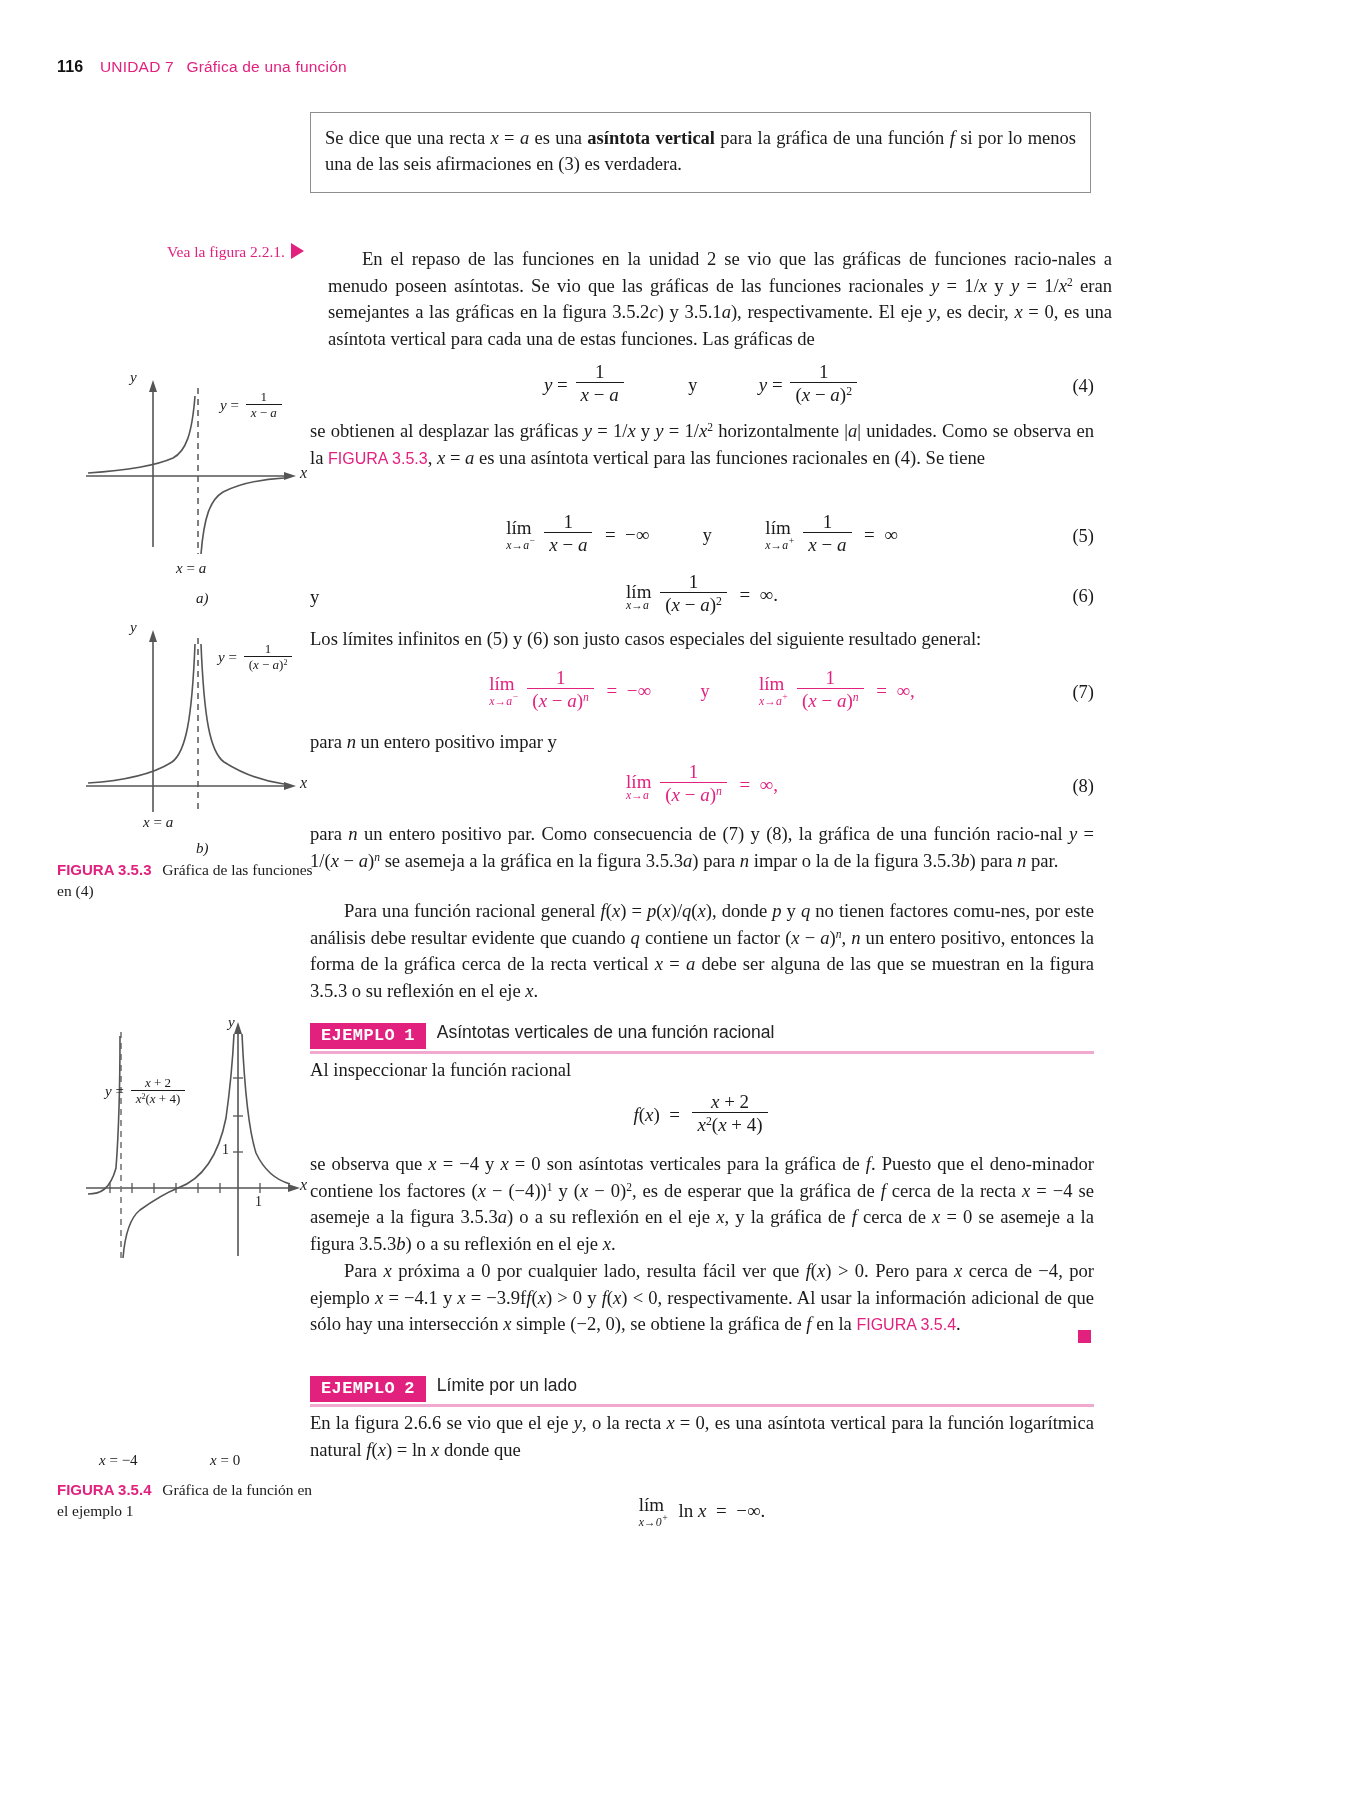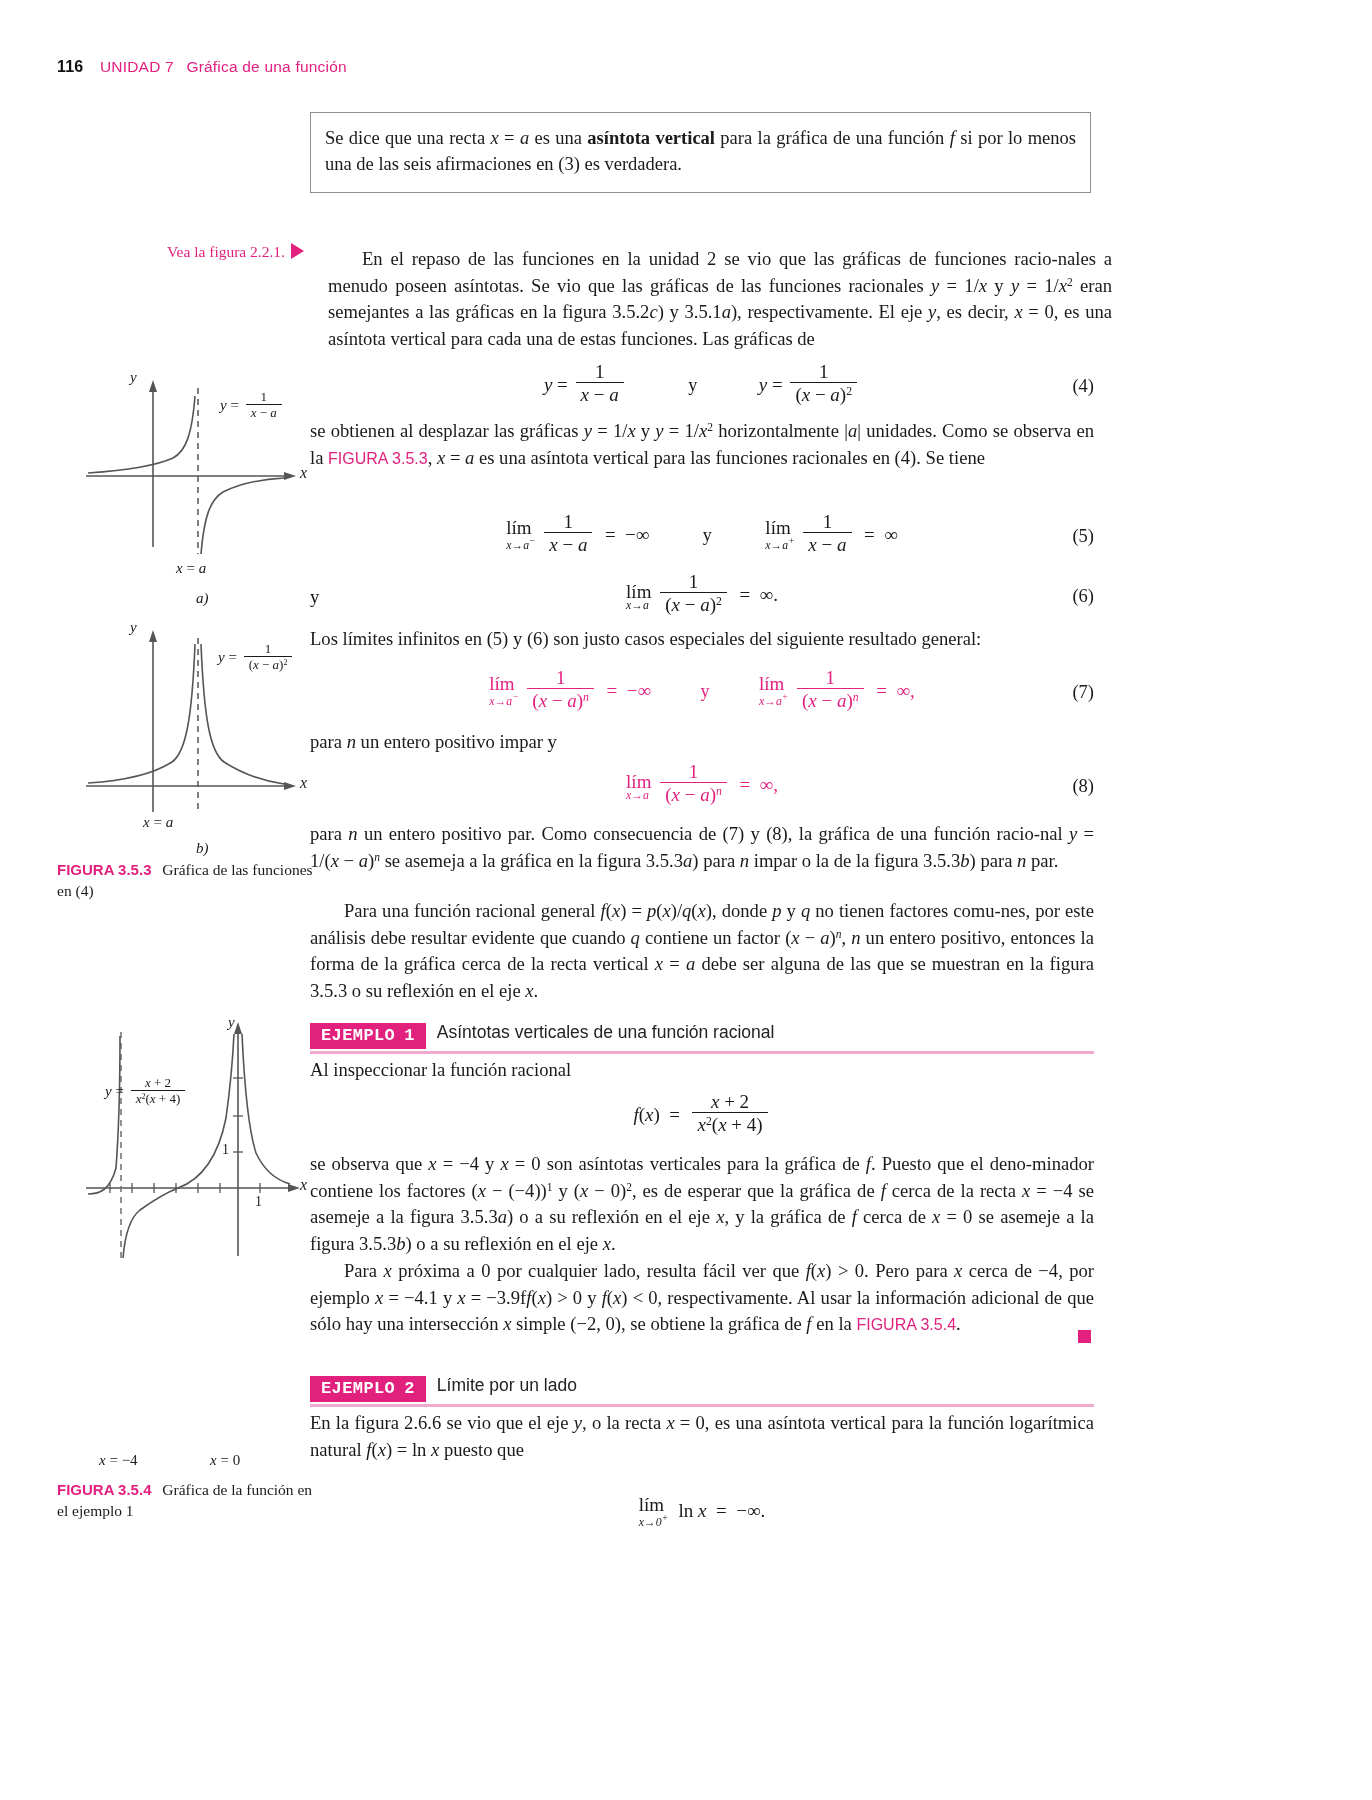--- a/index.html
+++ b/index.html
@@ -184,21 +184,21 @@
 </div>
 
 <div id="endmark"></div>
 
 <div class="exhd" style="top:1375px;">
   <span class="tag"><span>EJEMPLO</span><span class="n">2</span></span><span class="nm">Límite por un lado</span>
   <div class="rule"></div>
 </div>
 
 <div class="col" style="top:1410px;">
-  <span>En la figura 2.6.6 se vio que el eje </span><span class="it">y</span><span>, o la recta </span><span class="it">x</span> = 0<span>, es una asíntota vertical para la función logarítmica natural </span><span class="it">f</span>(<span class="it">x</span>) = ln <span class="it">x</span><span> puesto que</span>
+  <span>En la figura 2.6.6 se vio que el eje </span><span class="it">y</span><span>, o la recta </span><span class="it">x</span> = 0<span>, es una asíntota vertical para la función logarítmica natural </span><span class="it">f</span>(<span class="it">x</span>) = ln <span class="it">x</span><span> donde que</span>
 </div>
 
 <div class="deq" style="top:1495px;">
   <span class="lim"><span class="op">lím</span><span class="sub">x→0<sup style="font-size:.8em;">+</sup></span></span>
   &nbsp;ln <span class="it">x</span> &nbsp;=&nbsp; −∞.
 </div>
 
 <div class="figwrap" style="left:58px; top:372px; width:250px; height:230px;">
   <svg width="250" height="230" viewBox="0 0 250 230">
 

